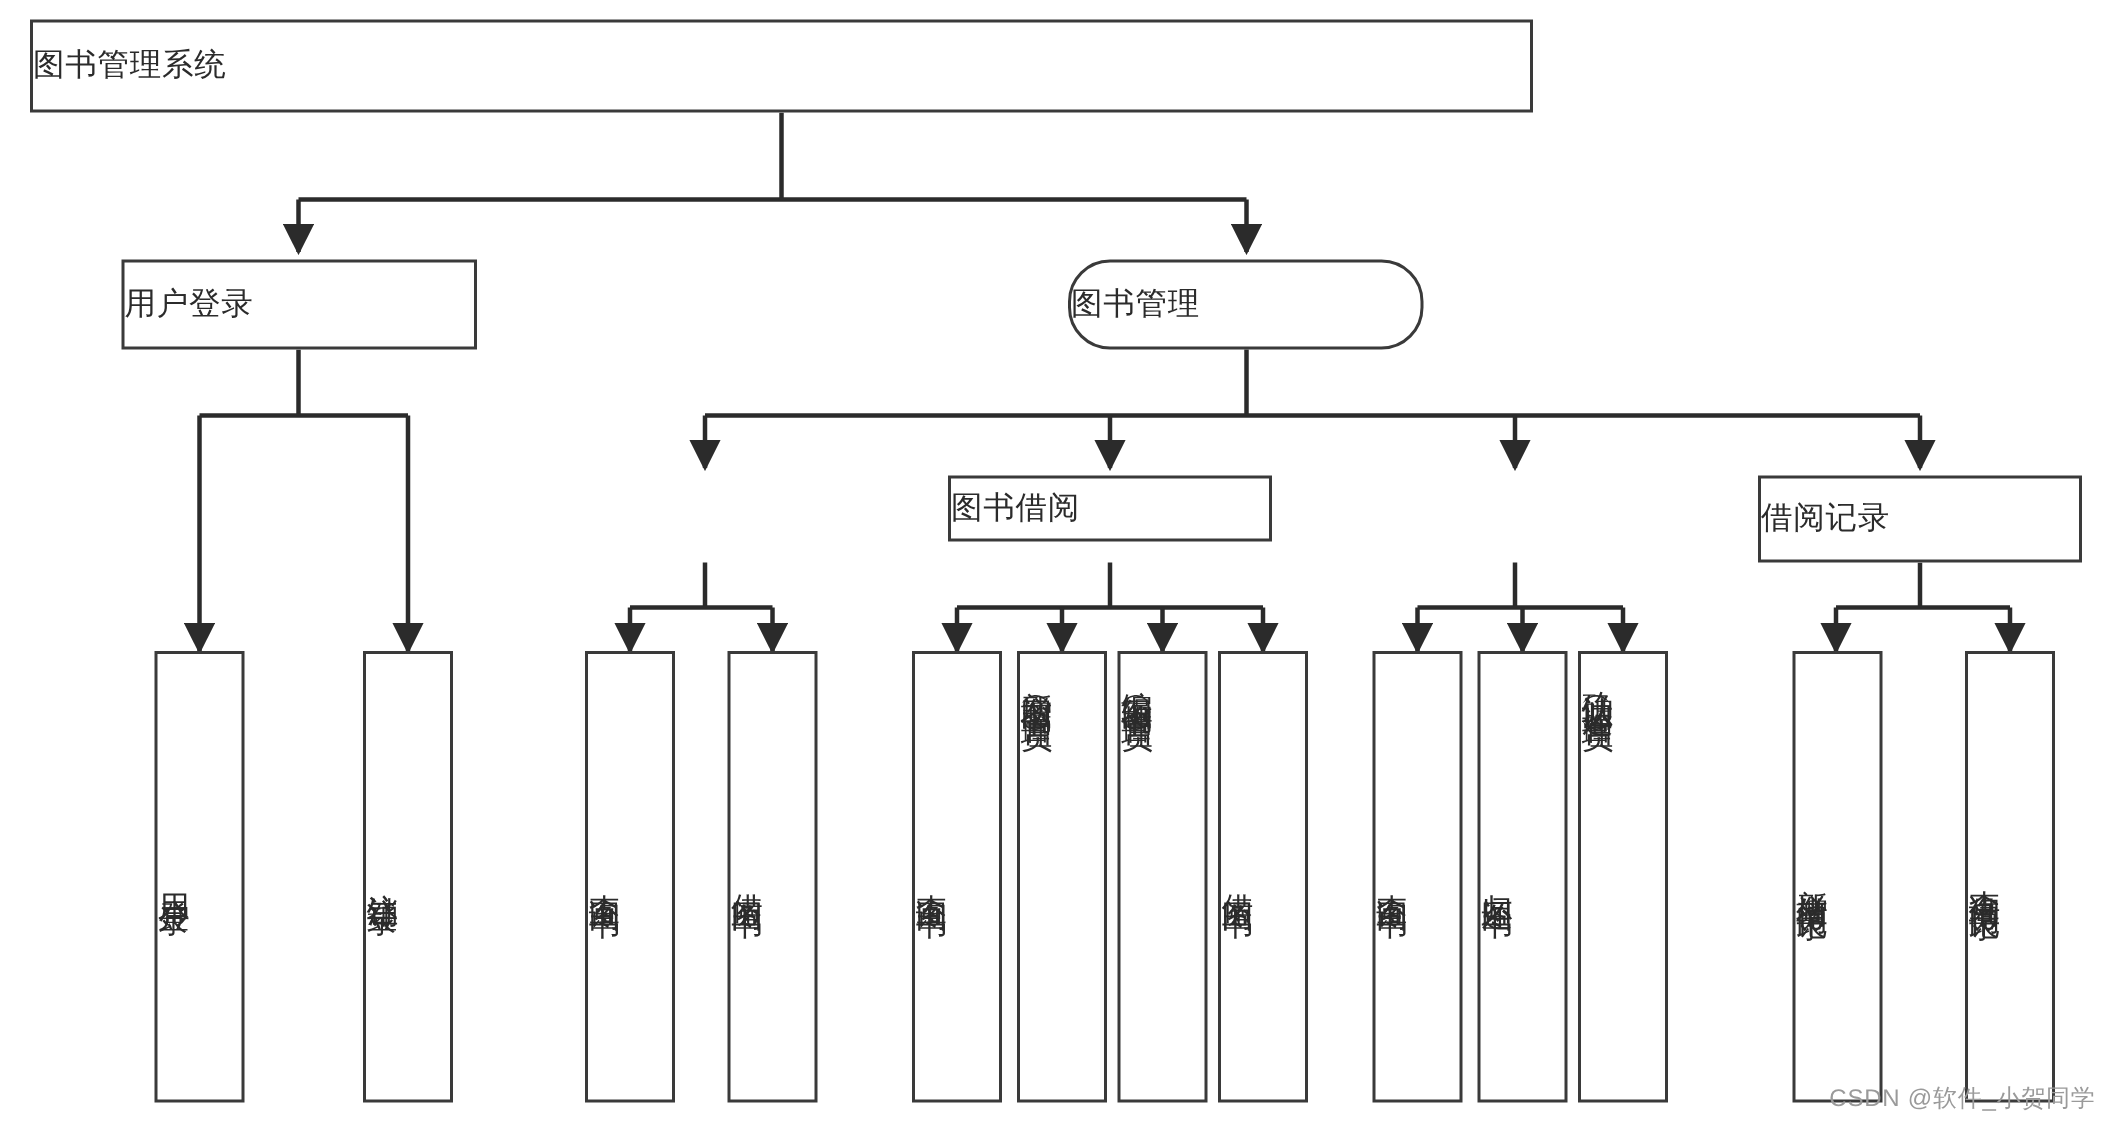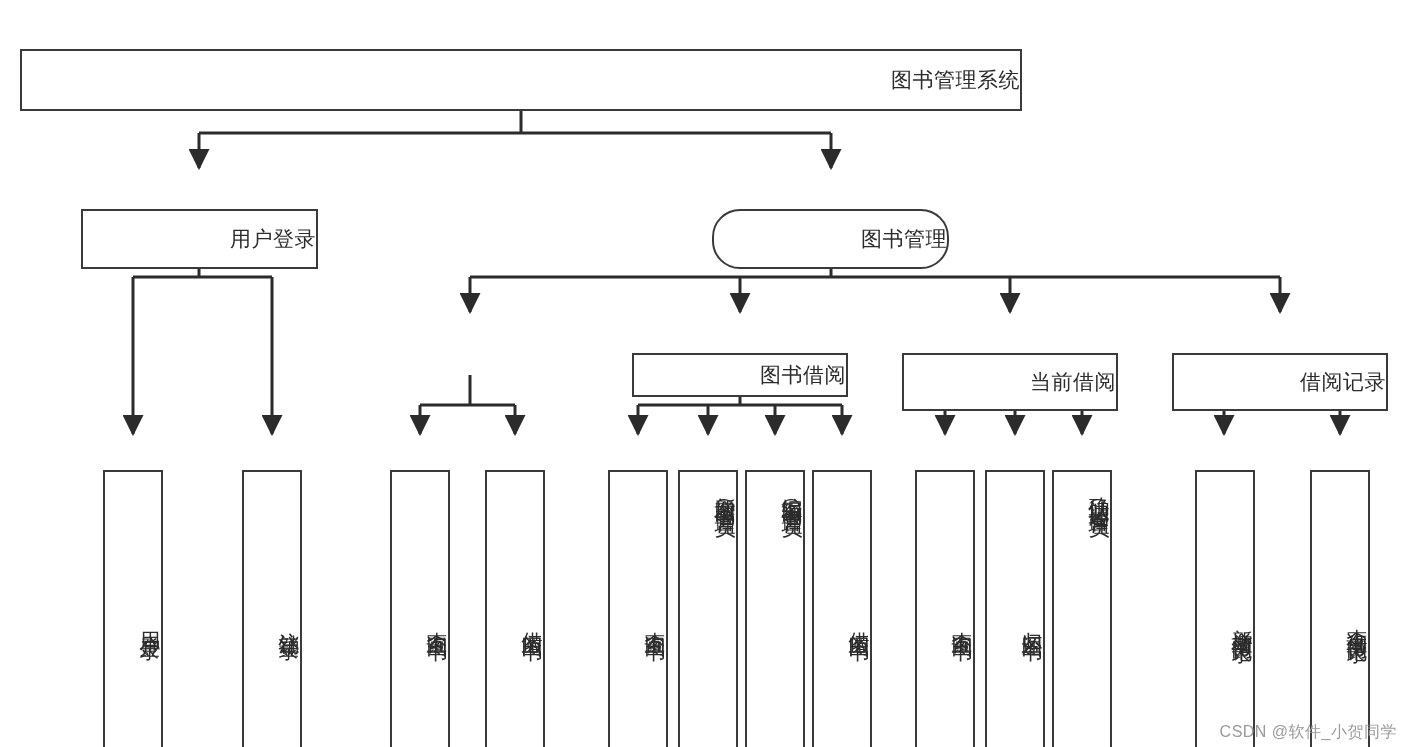--- a/index.html
+++ b/index.html
@@ -25,23 +25,22 @@
     width: 1405px;
     height: 747px;
   }
   .node {
     position: absolute;
     box-sizing: border-box;
     background: #ffffff;
     border: 2px solid #3a3a3a;
     display: flex;
     align-items: center;
-    justify-content: flex-end;
+    justify-content: flex-start;
     z-index: 2;
-    margin-top: 36px;
   }
   .node .label {
     color: #2b2b2b;
     line-height: 1.18;
     letter-spacing: 0.5px;
     white-space: pre-wrap;
     text-align: center;
   }
   
   .node.horiz .label {
@@ -141,24 +140,21 @@
   <div class="node horiz" style="left:81px; top:173px; width:237px; height:60px;">
     <span class="label">用户登录</span>
   </div>
   <div class="node horiz" style="left:712px; top:173px; width:237px; height:60px;border-radius:28px;">
     <span class="label">图书管理</span>
   </div>
 
   <div class="node horiz" style="left:632px; top:317px; width:216px; height:44px;">
     <span class="label">图书借阅</span>
   </div>
-  <div class="node horiz" style="left:902px; top:317px; width:216px; height:58px;">
-    <span class="label">当前借阅</span>
-  </div>
-  <div class="node horiz" style="left:1172px; top:317px; width:216px; height:58px;padding-left:44px;">
+  <div class="node horiz" style="left:1172px; top:317px; width:216px; height:58px;">
     <span class="label">借阅记录</span>
   </div>
 
   <div class="node vert mid" style="left:103px; top:434px; width:60px; height:301px;">
     <span class="label">用户登录</span>
   </div>
   <div class="node vert mid" style="left:242px; top:434px; width:60px; height:301px;">
     <span class="label">注销登录</span>
   </div>
 

